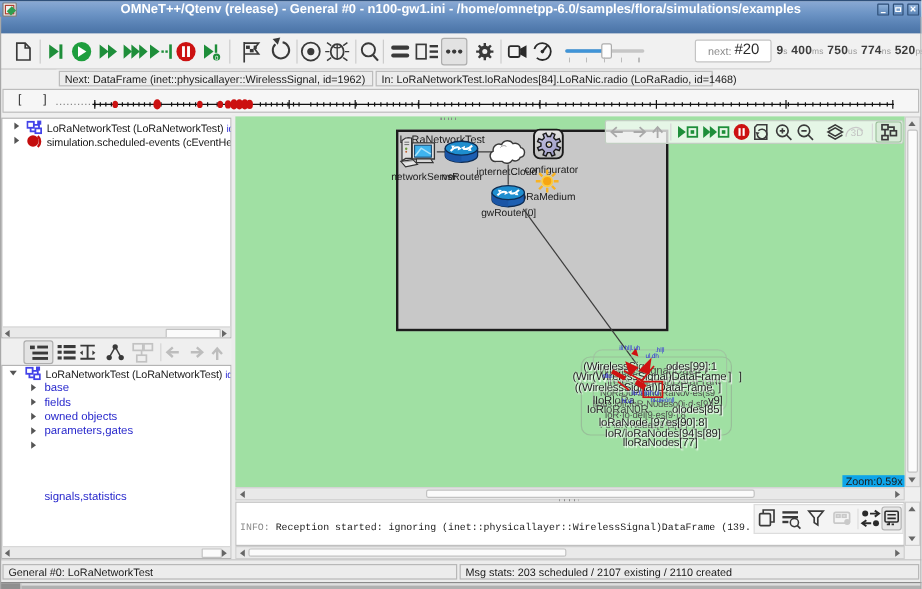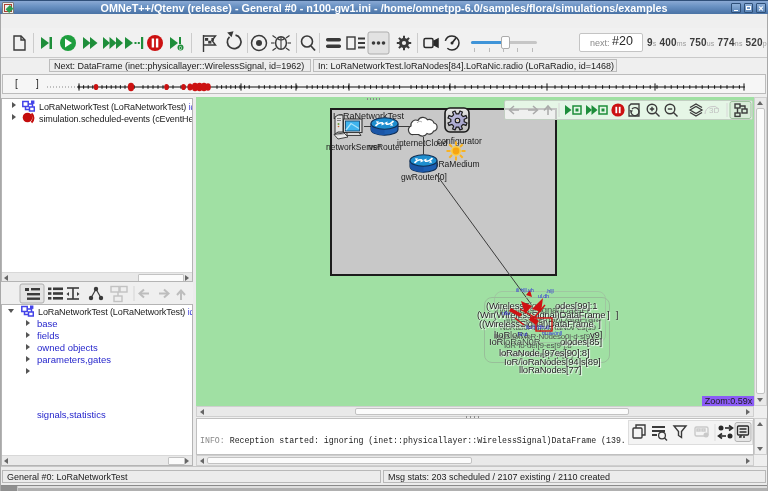--- a/index.html
+++ b/index.html
@@ -5,21 +5,21 @@
 html,body { width:768px; height:491px; overflow:hidden; }
 body { font-family:"Liberation Sans", sans-serif; background:#efefef; position:relative; }
 .abs { position:absolute; }
 .ui { font-size:9.5px; color:#1a1a1a; white-space:nowrap; }
 .edge { position:absolute; top:14px; height:477px; width:1px; background:#a8a8a8; z-index:99; }
 </style></head>
 <body>
 <div class="edge" style="left:0;"></div>
 <div class="edge" style="left:767px;"></div>
 
-<div class="abs" style="left:0;top:0;width:768px;height:14px;background:linear-gradient(#8aa9d4,#6b93c4 40%,#567fb2 75%,#4a73a5);border-top:1px solid #30507a;">
+<div class="abs" style="left:0;top:0;width:768px;height:28px;background:linear-gradient(#8aa9d4,#6b93c4 40%,#567fb2 75%,#4a73a5);border-top:1px solid #30507a;">
   <div class="abs" style="left:2px;top:1px;width:12px;height:12px;background:#f0f0ee;border:1px solid #7a7a7a;border-radius:1px;">
     <div class="abs" style="left:1px;top:1px;width:8px;height:8px;border:1px solid #b04030;"></div>
     <div class="abs" style="left:4px;top:3px;width:5px;height:6px;background:#2e9e4f;transform:rotate(45deg);"></div>
   </div>
   <div class="abs" style="left:0;top:1px;width:768px;text-align:center;color:#ffffff;font-size:10.8px;font-weight:bold;">OMNeT++/Qtenv (release) - General #0 - n100-gw1.ini - /home/omnetpp-6.0/samples/flora/simulations/examples</div>
   <div class="abs" style="left:731px;top:2px;width:9.5px;height:9.5px;background:linear-gradient(#8fb1da,#5c86b8);border:1px solid #2e4f78;border-radius:1px;">
       <div class="abs" style="left:2px;top:5.5px;width:4px;height:1.5px;background:#fff;"></div>
     </div>
   <div class="abs" style="left:743.5px;top:2px;width:9.5px;height:9.5px;background:linear-gradient(#8fb1da,#5c86b8);border:1px solid #2e4f78;border-radius:1px;">
       <div class="abs" style="left:1.5px;top:1.5px;width:4.5px;height:4.5px;border:1px solid #fff;"></div>
@@ -162,21 +162,21 @@
 
   <div class="abs" style="left:579px;top:5px;width:64px;height:19px;background:#ffffff;border:1px solid #c4c4c4;border-radius:2px;"></div>
   <div class="abs" style="left:590px;top:10px;font-size:9px;color:#8a8a8a;">next:</div>
   <div class="abs" style="left:612px;top:6px;font-size:12.5px;color:#2a2a2a;">#20</div>
 
   <div class="abs" style="left:647px;top:9px;font-size:10px;letter-spacing:0.2px;color:#3c3c3c;font-weight:bold;white-space:nowrap;">9<span style="font-size:7px;color:#9a9a9a;font-weight:normal;">s</span> 400<span style="font-size:7px;color:#9a9a9a;font-weight:normal;">ms</span> 750<span style="font-size:7px;color:#9a9a9a;font-weight:normal;">us</span> 774<span style="font-size:7px;color:#9a9a9a;font-weight:normal;">ns</span> 520<span style="font-size:7px;color:#9a9a9a;font-weight:normal;">ps</span></div>
 </div>
 
 <div class="abs" style="left:0;top:58px;width:768px;height:15px;background:#efefef;margin-left:47px;">
   <div class="abs ui" style="left:2px;top:1px;width:262px;height:13px;background:#ececec;border:1px solid #bcbcbc;padding:1px 0 0 4px;font-size:9px;">Next: DataFrame (inet::physicallayer::WirelessSignal, id=1962)</div>
-  <div class="abs ui" style="left:266px;top:1px;width:304px;height:13px;background:#ececec;border:1px solid #bcbcbc;padding:1px 0 0 4px;font-size:9px;">In: LoRaNetworkTest.loRaNodes[84].LoRaNic.radio (LoRaRadio, id=1468)</div>
+  <div class="abs ui" style="left:266px;top:1px;width:281px;height:13px;background:#ececec;border:1px solid #bcbcbc;padding:1px 0 0 4px;font-size:9px;">In: LoRaNetworkTest.loRaNodes[84].LoRaNic.radio (LoRaRadio, id=1468)</div>
 </div>
 
 <div class="abs" style="left:2px;top:74px;width:764px;height:20px;background:#f6f6f6;border:1px solid #bcbcbc;">
   <div class="abs" style="left:12px;top:3px;font-size:10px;color:#2a2a2a;">[</div>
   <div class="abs" style="left:33px;top:3px;font-size:10px;color:#2a2a2a;">]</div>
   <svg class="abs" style="left:0;top:0;" width="762" height="18" viewBox="0 0 762 18">
     <line x1="44" y1="12" x2="74" y2="12" stroke="#888" stroke-width="1" stroke-dasharray="1 2"></line>
     <line x1="74" y1="12" x2="742" y2="12" stroke="#111" stroke-width="1"></line>
     <g stroke="#111" stroke-width="1" id="ticks">
         <line x1="76.0" y1="10.2" x2="76.0" y2="13.8"></line>
@@ -572,21 +572,21 @@
         <text x="56" y="8">.hl|l</text>
         <text x="12" y="30">nllu</text>
         <text x="36" y="44">ilu.hll|dh.ul</text>
         <text x="52" y="50">hl.uleón|l</text>
         <text x="28" y="51">hl.ul</text>
       </g>
       <rect x="46" y="33" width="16" height="13" fill="none" stroke="#cf1212" stroke-width="1.4"></rect>
     </svg>
   </div>
 
-  <div class="abs" style="left:506px;top:298.5px;width:53px;height:10.5px;background:#8b5cf6;font-size:9px;color:#1c1c1c;text-align:center;white-space:nowrap;">Zoom:0.59x</div>
+  <div class="abs" style="left:506px;top:298.5px;width:53px;height:10.5px;background:#0ea5e9;font-size:9px;color:#1c1c1c;text-align:center;white-space:nowrap;">Zoom:0.59x</div>
 
   <div class="abs" style="left:171px;top:1px;width:14px;height:2px;background-image:repeating-linear-gradient(to right,#8a8a8a 0,#8a8a8a 1px,transparent 1px,transparent 3px);"></div>
 </div>
 
 <div class="abs" style="left:504px;top:100px;width:249px;height:20px;background:rgba(252,254,252,0.75);border:1px solid #c2cfc2;border-radius:2px;">
   <svg class="abs" style="left:0;top:0;" width="247" height="18" viewBox="0 0 247 18">
     <g stroke="#a9a9a9" stroke-width="1.5" fill="none">
       <path d="M14 9 h-9"></path>
         <path d="M9 5 l-4.5 4 4.5 4"></path>
       <path d="M23 9 h9"></path>

